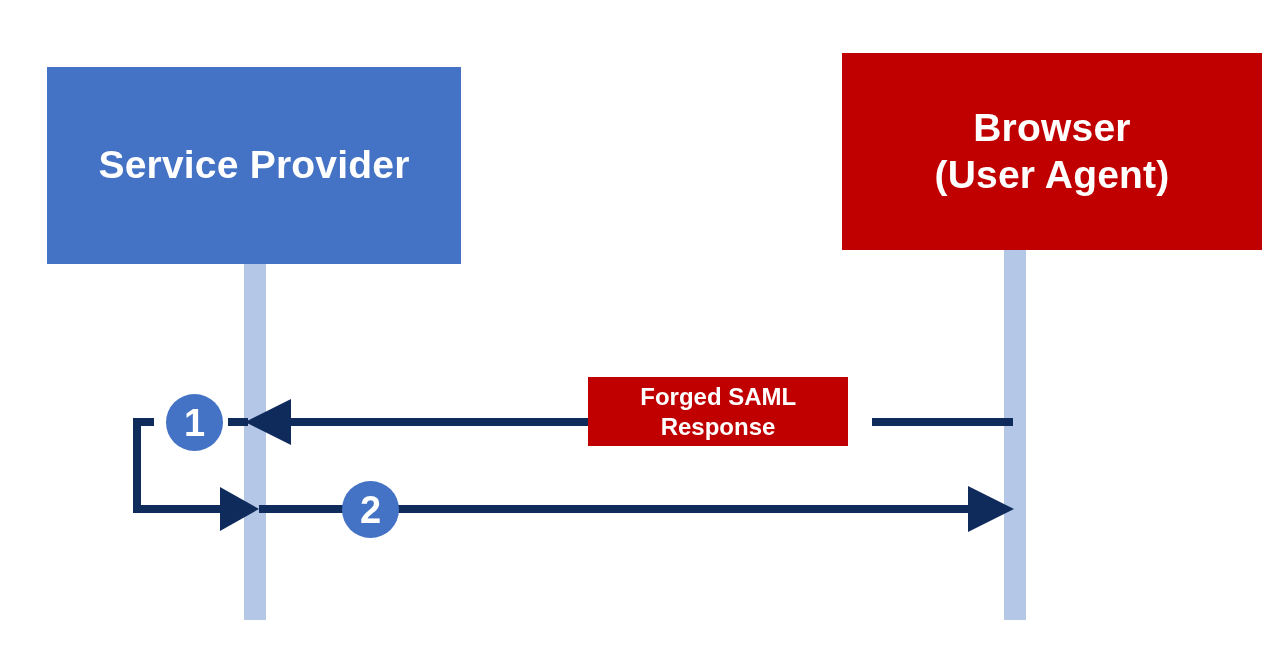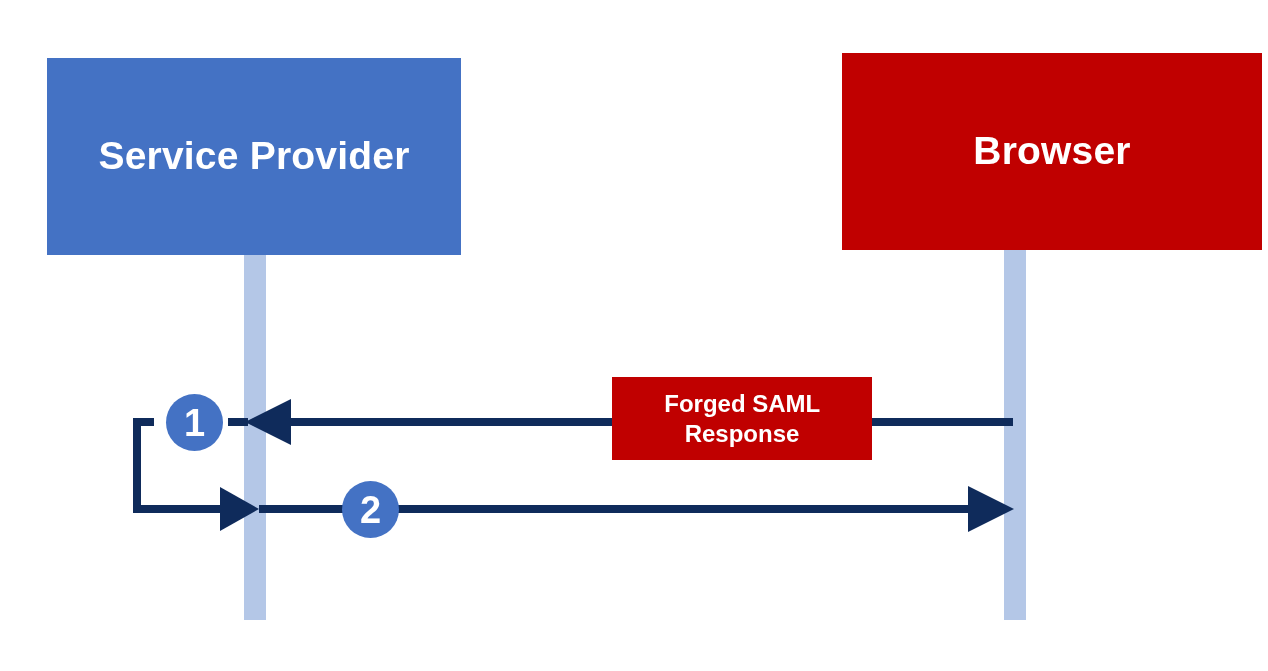--- a/index.html
+++ b/index.html
@@ -32,43 +32,43 @@
     align-items: center;
     justify-content: center;
     text-align: center;
     color: #ffffff;
     font-weight: bold;
     line-height: 1.18;
     letter-spacing: 0.2px;
   }
   #participant-sp {
     left: 47px;
-    top: 58px;
+    top: 67px;
     width: 414px;
     height: 197px;
     background: #4472C4;
     font-size: 39px;
   }
   #participant-browser {
     left: 802px;
     top: 53px;
     width: 420px;
     height: 197px;
     background: #C00000;
     font-size: 39px;
     margin-left: 40px;
   }
   .participant .pline { display: block; }
   
   #message-label-1 {
     position: absolute;
-    left: 612px;
+    left: 588px;
     top: 377px;
     width: 260px;
-    height: 83px;
+    height: 69px;
     background: #C00000;
     color: #ffffff;
     font-size: 24px;
     font-weight: bold;
     line-height: 1.22;
     display: flex;
     align-items: center;
     justify-content: center;
     text-align: center;
   }
@@ -132,20 +132,21 @@
 
   <div class="participant" id="participant-sp">
     <div>
       <span class="pline">Service Provider</span>
     </div>
   </div>
 
   <div class="participant" id="participant-browser">
     <div>
       <span class="pline">Browser</span>
+      <span class="pline">(User Agent)</span>
     </div>
   </div>
 
   <div id="message-label-1">
     <div>
       <span class="pline">Forged SAML</span>
       <span class="pline">Response</span>
     </div>
   </div>
 

